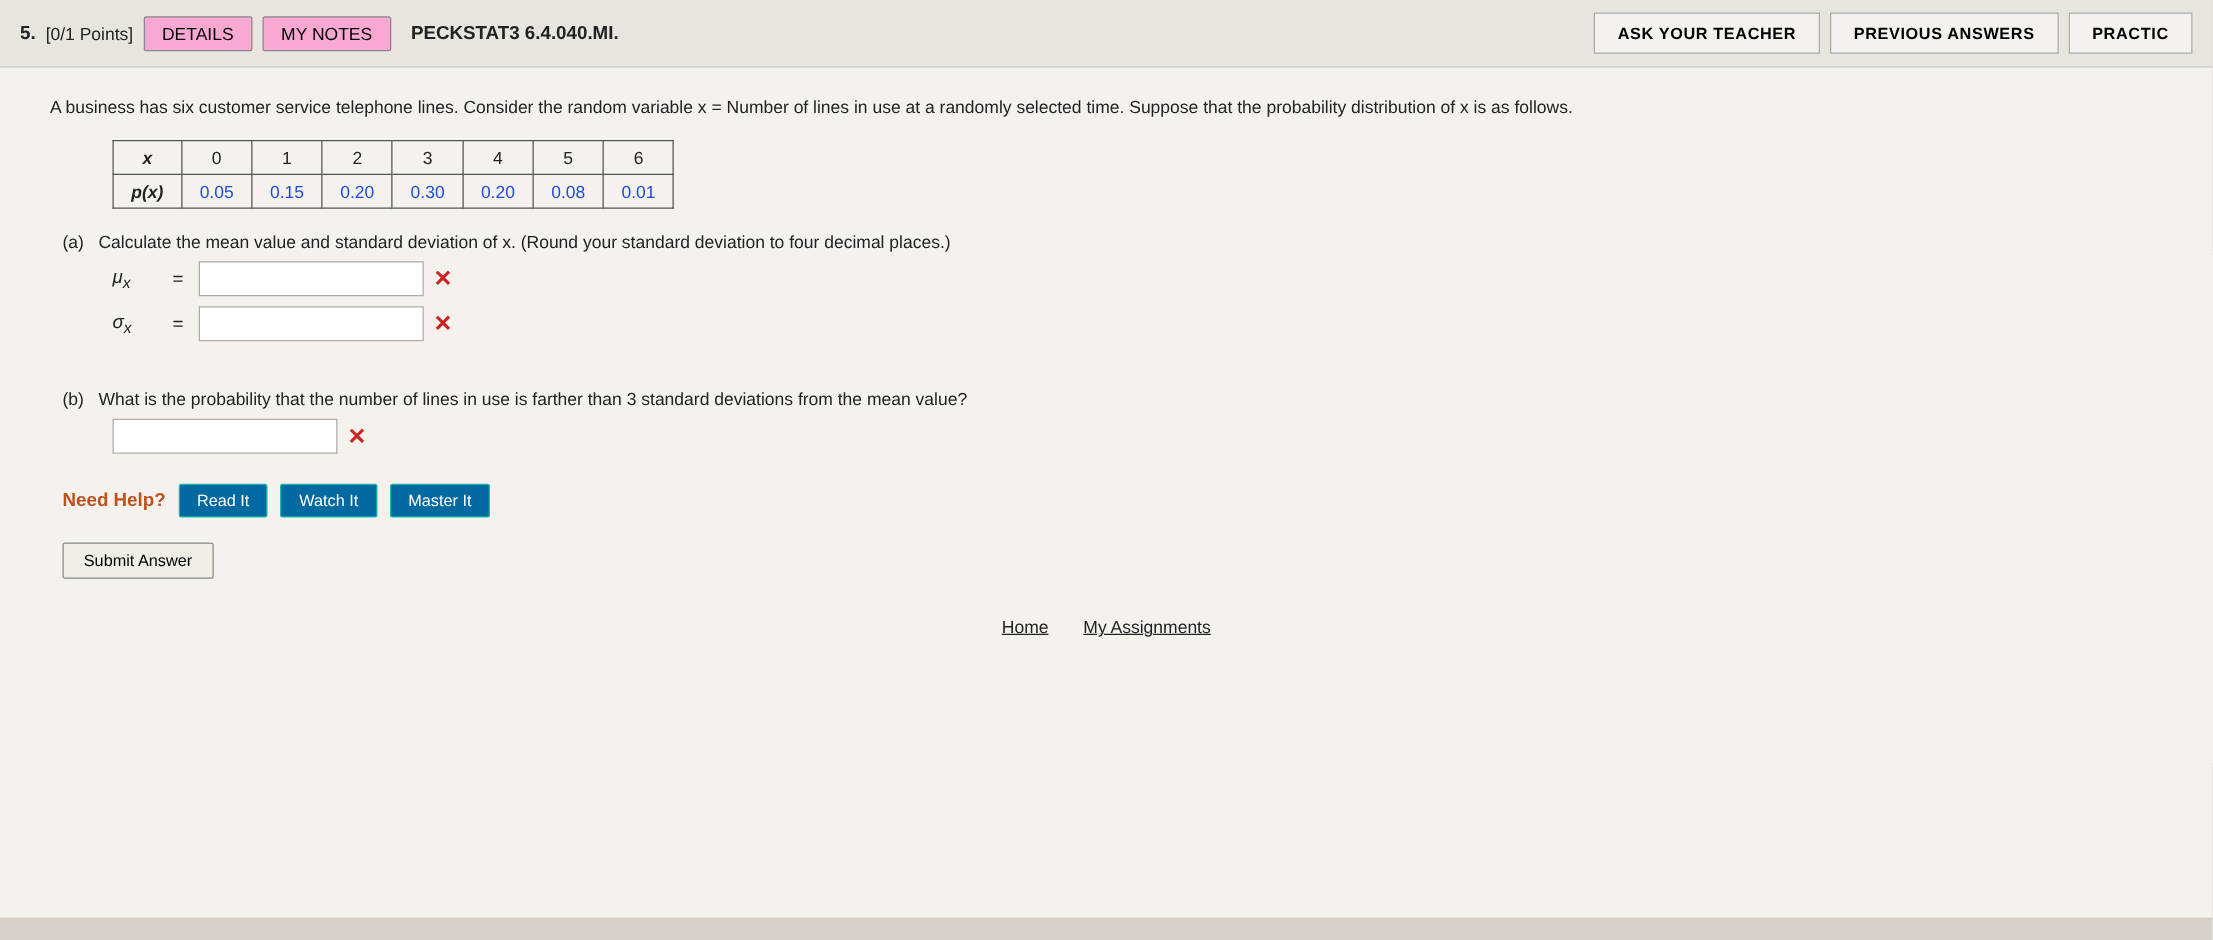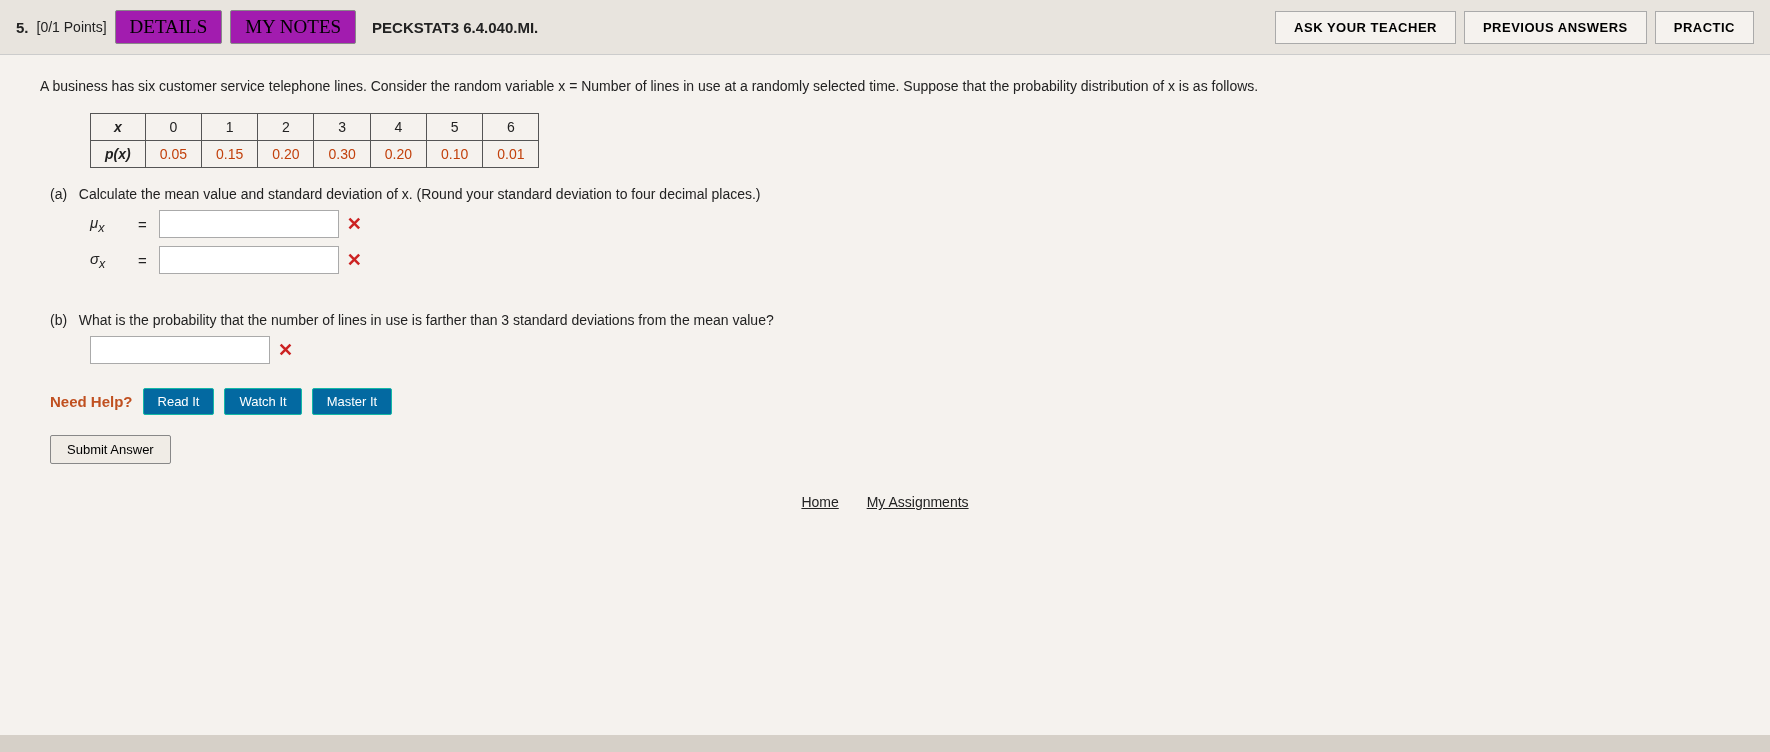--- a/index.html
+++ b/index.html
@@ -25,26 +25,25 @@
       align-items: center;
       gap: 8px;
       flex: 1;
     }
     .problem-number {
       font-weight: bold;
       font-size: 15px;
     }
     .btn-outline {
       border: 1px solid #888;
-      background: #a21caf;
+      background: #f9a8d4;
       padding: 5px 14px;
-      font-size: 19px;
+      font-size: 14px;
       cursor: pointer;
       border-radius: 2px;
-      font-family: Liberation Serif, serif;
     }
     .problem-id {
       font-weight: bold;
       font-size: 15px;
       margin-left: 8px;
     }
     .top-bar-right {
       display: flex;
       align-items: center;
       gap: 8px;
@@ -81,21 +80,21 @@
       font-size: 14px;
       min-width: 50px;
     }
     .prob-table td.row-header {
       font-style: italic;
       font-weight: bold;
       text-align: right;
       background: #f5f2ee;
     }
     .prob-table td.blue-val {
-      color: #c2410c;
+      color: #1d4ed8;
     }
     .part-label {
       font-size: 14px;
       margin: 18px 0 8px 0;
       padding-left: 20px;
     }
     .input-row {
       display: flex;
       align-items: center;
       margin: 8px 0 4px 60px;
@@ -199,21 +198,21 @@
           <td>5</td>
           <td>6</td>
         </tr>
         <tr>
           <td class="row-header"><i>p</i>(<i>x</i>)</td>
           <td class="blue-val">0.05</td>
           <td class="blue-val">0.15</td>
           <td class="blue-val">0.20</td>
           <td class="blue-val">0.30</td>
           <td class="blue-val">0.20</td>
-          <td class="blue-val">0.10</td>
+          <td class="blue-val">0.08</td>
           <td class="blue-val">0.01</td>
         </tr>
       </tbody>
   </table>
 
   <div class="part-label">
     <span style="font-weight:normal;">(a) &nbsp;</span>
     <span>Calculate the mean value and standard deviation of x. (Round your standard deviation to four decimal places.)</span>
   </div>
 

